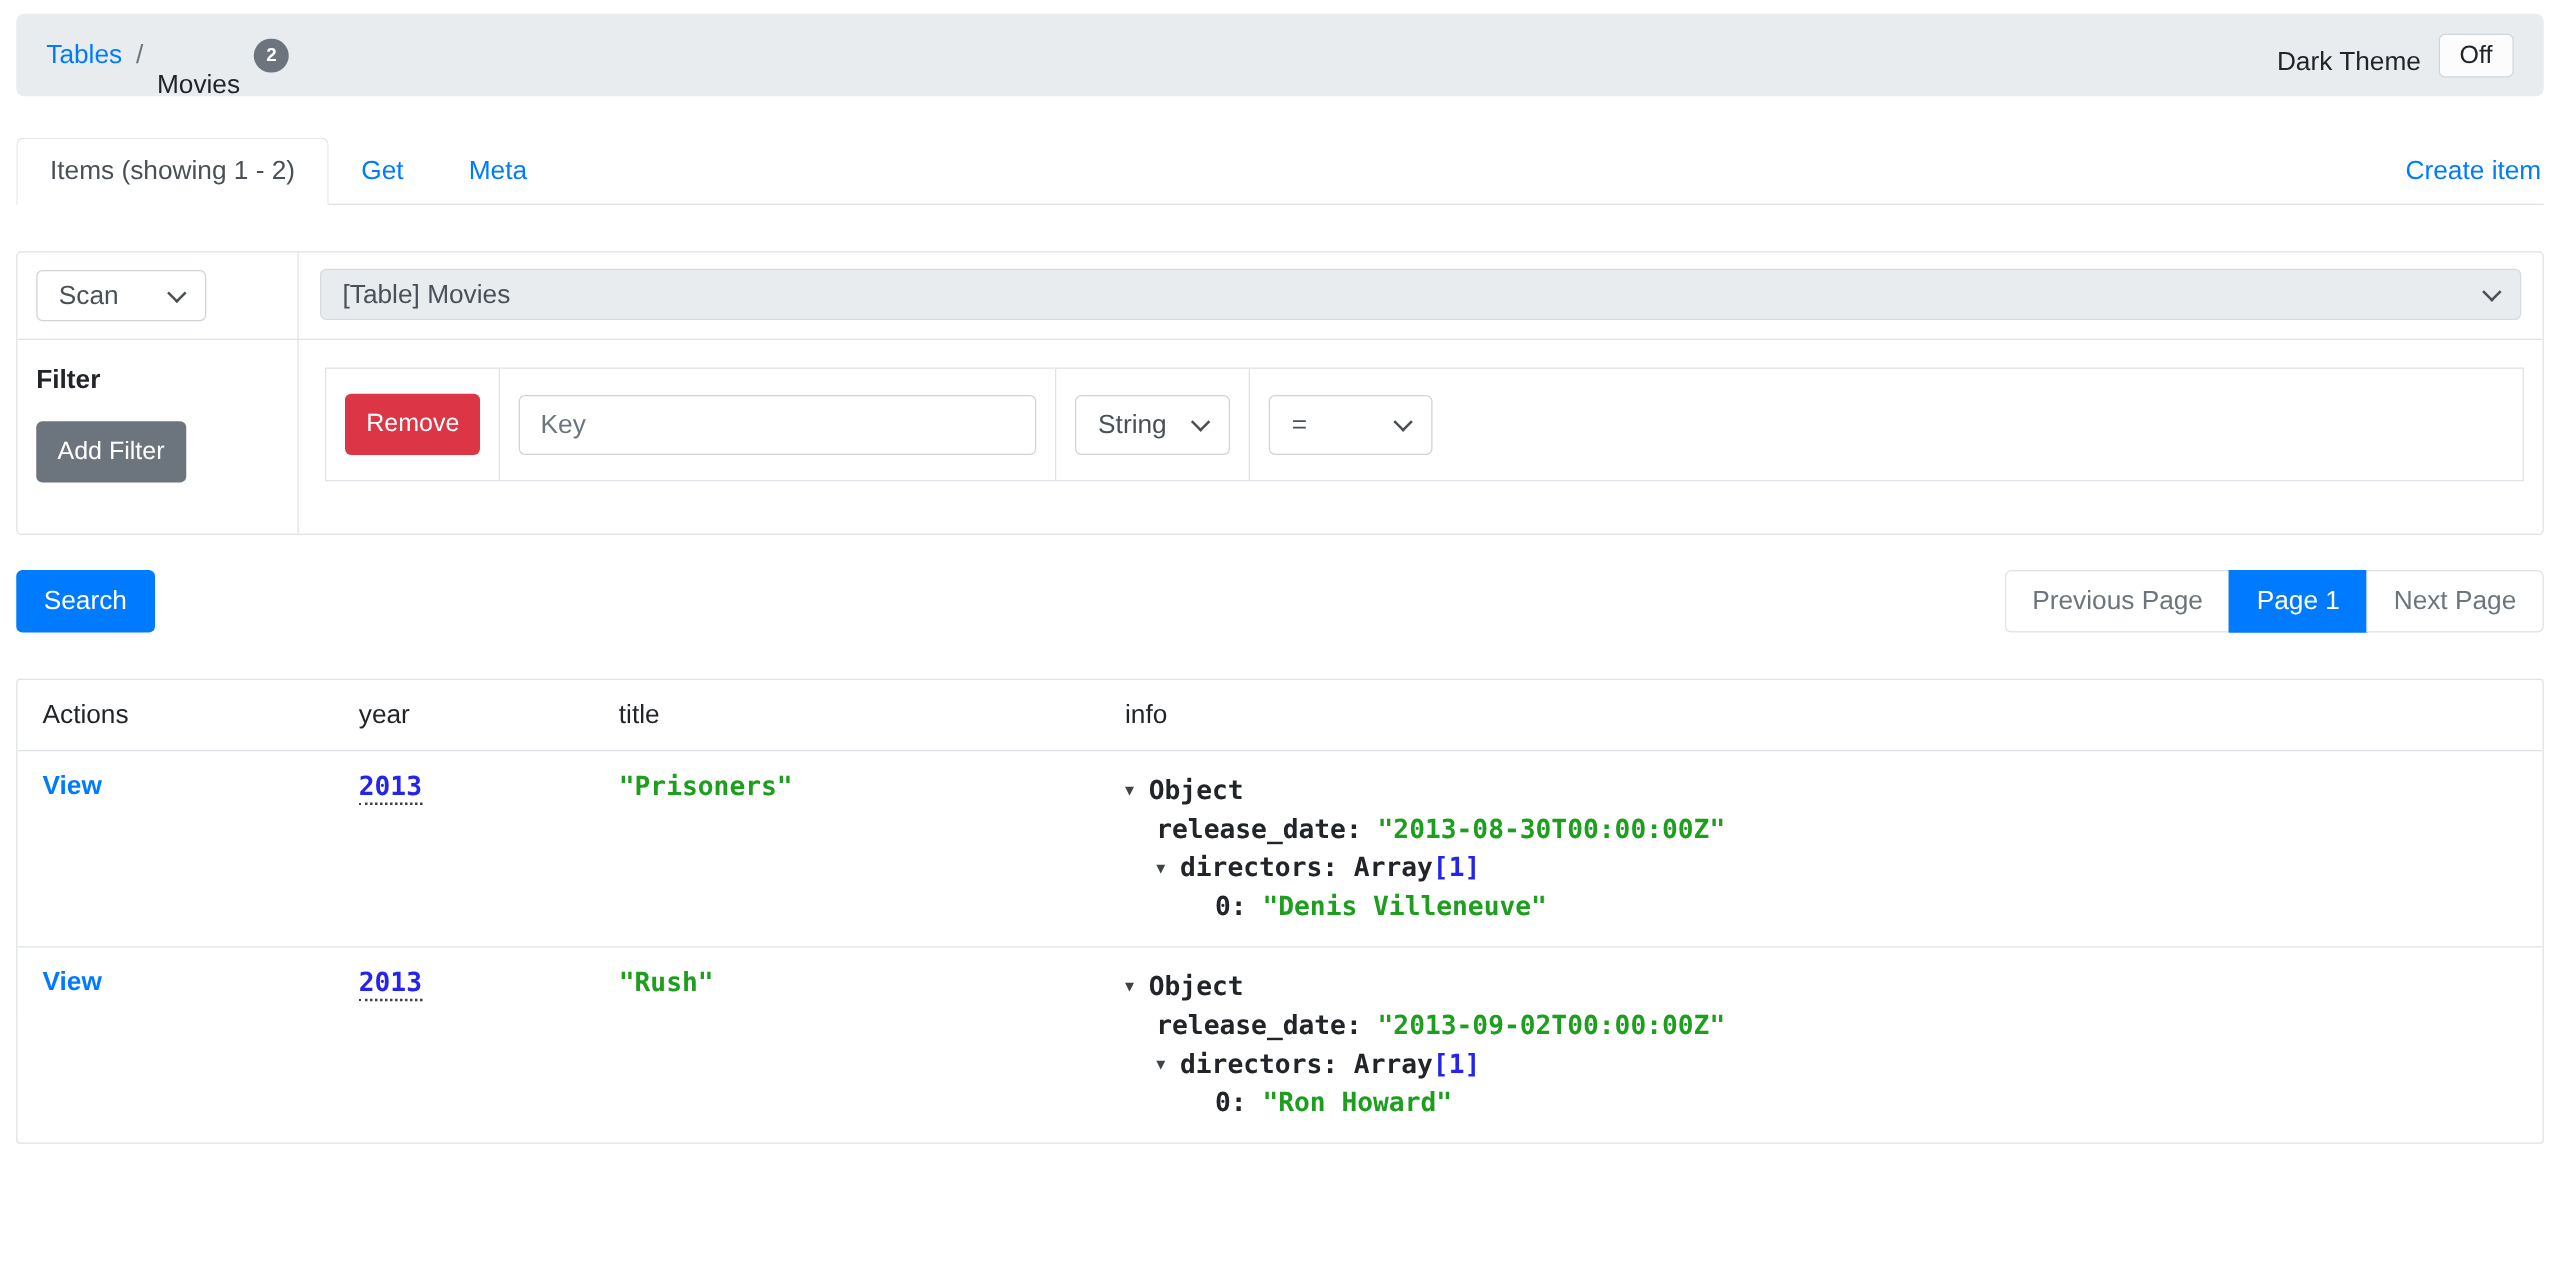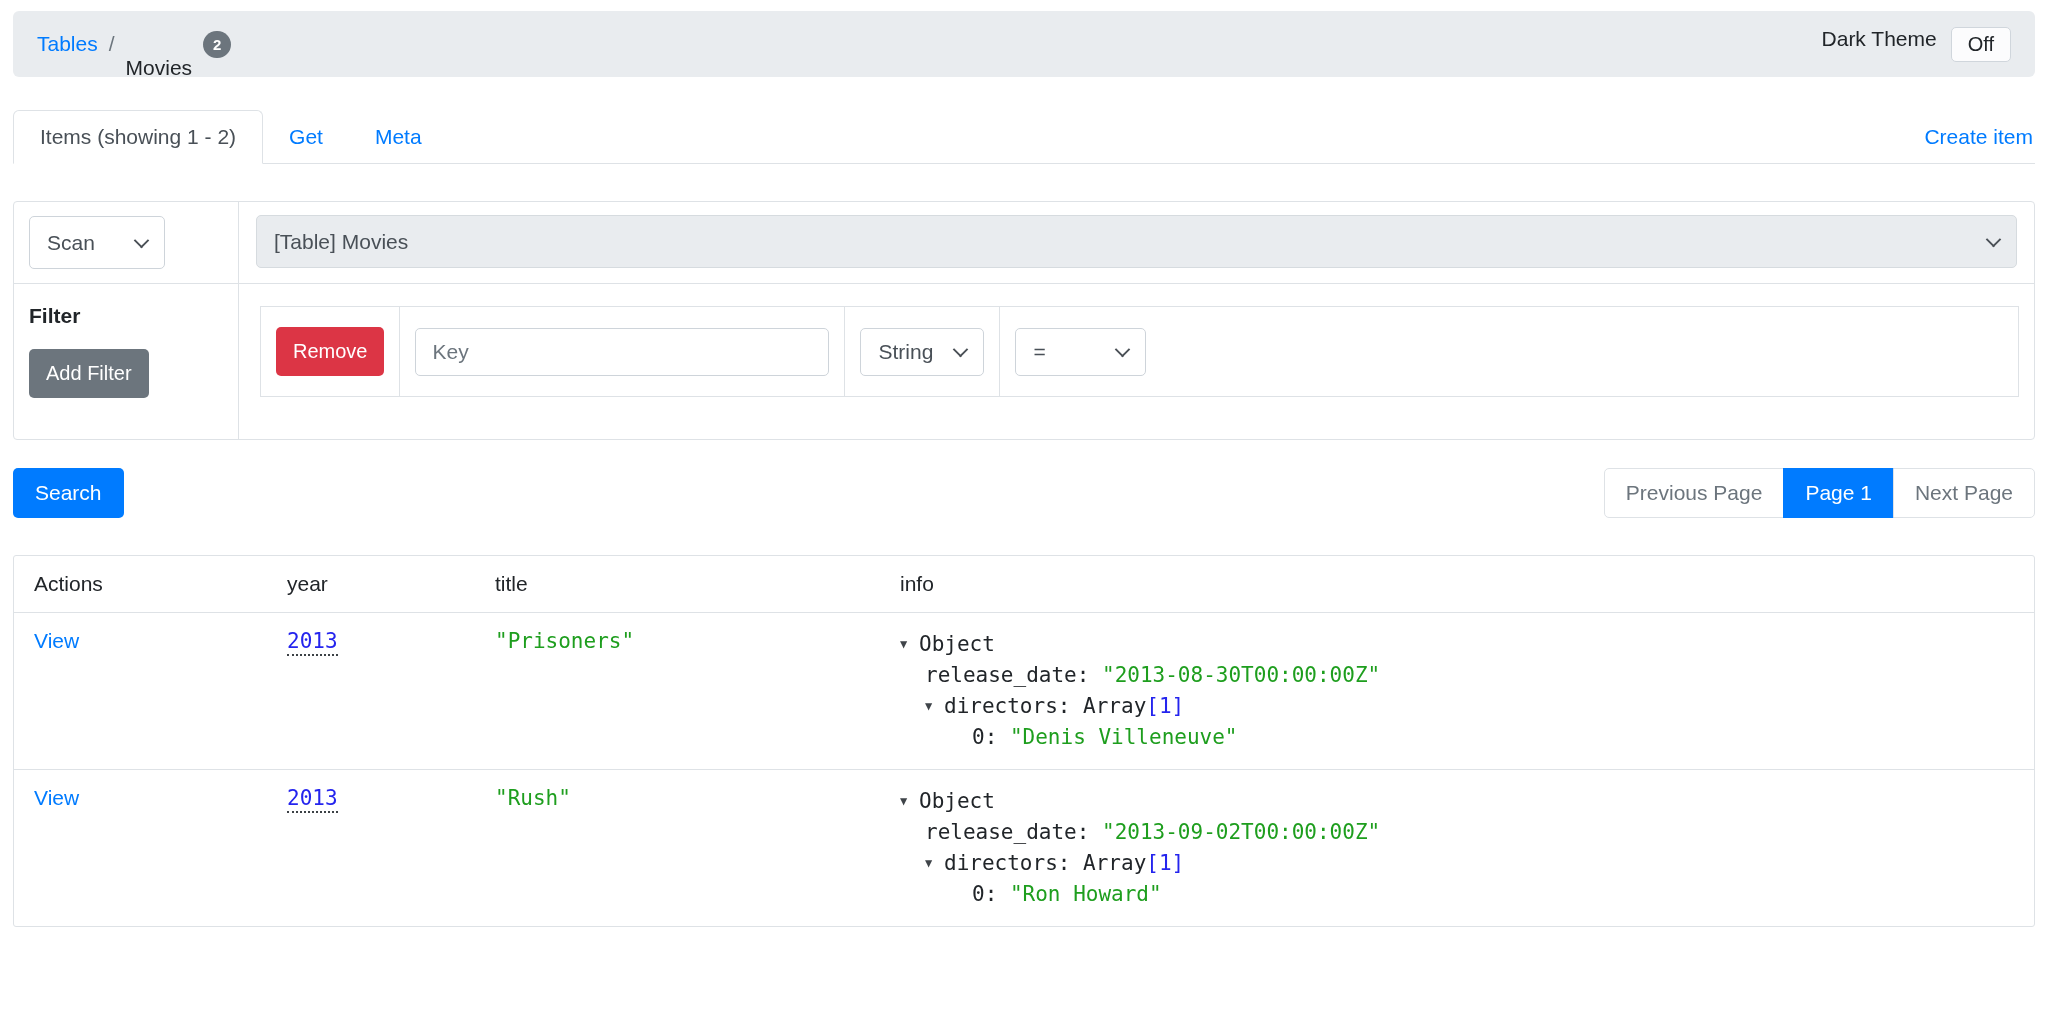--- a/index.html
+++ b/index.html
@@ -22,21 +22,21 @@
     background:var(--topbar-bg);border-radius:6px;padding:31px 24px;height:66px;
   }
   .breadcrumb{display:flex;align-items:center;gap:11px;}
   .crumb-link{color:var(--link-blue);cursor:pointer;text-decoration:none;}
   .crumb-sep{color:var(--badge-gray);}
   .crumb-current{color:var(--text-dark);margin-top:48px;}
   .badge{
     background:var(--badge-gray);color:#fff;font-size:15px;font-weight:700;
     padding:6px 10px;border-radius:15px;line-height:1;min-width:27px;text-align:center;
   }
-  .theme-wrap{display:flex;align-items:flex-start;gap:14px;}
+  .theme-wrap{display:flex;align-items:flex-end;gap:14px;}
   .btn-off{
     background:#fcfcfd;border:1px solid #d0d6dc;border-radius:5px;
     padding:5px 16px;font-size:20px;font-family:inherit;color:var(--text-dark);cursor:pointer;
   }
 
   
   .tabs-row{display:flex;align-items:center;margin-top:33px;border-bottom:1px solid var(--border-gray);}
   .tab{padding:14px 26px;cursor:pointer;text-decoration:none;}
   .tab.active{
     background:#fff;border:1px solid var(--border-gray);border-bottom:1px solid #fff;
@@ -50,21 +50,21 @@
     margin-top:37px;border:1px solid var(--border-gray);border-radius:4px;
     display:grid;grid-template-columns:225px 1fr;
   }
   .op-cell{border-right:1px solid var(--border-gray);padding:14px 15px;}
   .target-cell{padding:13px 17px;}
   .filter-left{border-right:1px solid var(--border-gray);border-top:1px solid var(--border-gray);padding:20px 15px;}
   .filter-right{border-top:1px solid var(--border-gray);padding:22px 15px 42px 21px;}
   .filter-title{font-weight:700;margin-bottom:21px;}
 
   .select-wrap{
-    position:relative;display:inline-flex;align-items:center;height:53px;
+    position:relative;display:inline-flex;align-items:center;height:41px;
     border:1px solid var(--input-border);border-radius:5px;background:#fff;
     padding:0 46px 0 17px;color:var(--muted-text);cursor:pointer;
   }
   .chev{
     position:absolute;right:17px;top:50%;width:11px;height:11px;
     border-right:2px solid #4a5056;border-bottom:2px solid #4a5056;
     transform:translateY(-72%) rotate(45deg);
   }
   .select-wrap.op{width:136px;}
   .select-wrap.gray{width:100%;background:var(--topbar-bg);border-color:#d6dbdf;}
@@ -95,21 +95,21 @@
     color:var(--secondary-gray);background:#fff;cursor:pointer;
   }
   .page-item:first-child{border-radius:5px 0 0 5px;margin-left:0;}
   .page-item:last-child{border-radius:0 5px 5px 0;}
   .page-item.active{background:var(--primary-blue);border-color:var(--primary-blue);color:#fff;}
 
   
   .items-card{margin-top:37px;border:1px solid var(--border-gray);border-radius:3px;}
   table{width:100%;border-collapse:collapse;}
   th{text-align:left;font-weight:400;padding:16px 20px;color:var(--text-dark);}
-  td{padding:16px 20px;border-top:1px solid var(--border-gray);vertical-align:top;}
+  td{padding:16px 20px;border-top:1px solid var(--border-gray);vertical-align:top;font-weight:bold;}
   .link-view{color:var(--link-blue);cursor:pointer;}
   .mono{font-family:"DejaVu Sans Mono","Liberation Mono",monospace;}
   .year-val{color:var(--json-number-blue);border-bottom:2px dotted #3c4146;cursor:pointer;padding-bottom:1px;}
   .str-val{color:var(--json-string-green);}
 
   
   .jf{font-family:"DejaVu Sans Mono","Liberation Mono",monospace;font-size:21px;line-height:31px;color:var(--text-dark);}
   .jf-children{margin-left:25px;}
   .jf-children .jf-children .jf-line.jf-leaf{padding-left:22px;}
   .jf-toggler{display:inline-block;width:19px;font-size:12px;color:#3f4449;vertical-align:3px;cursor:pointer;}

